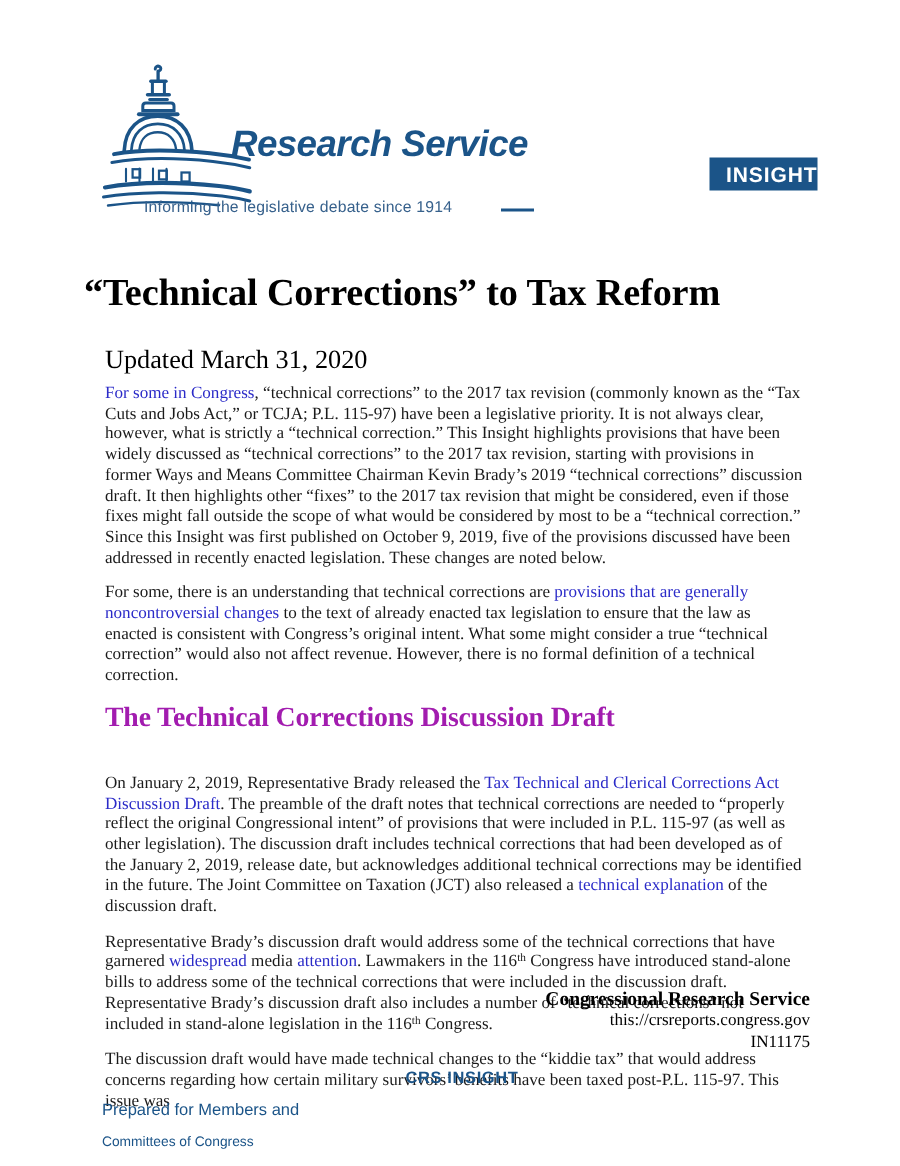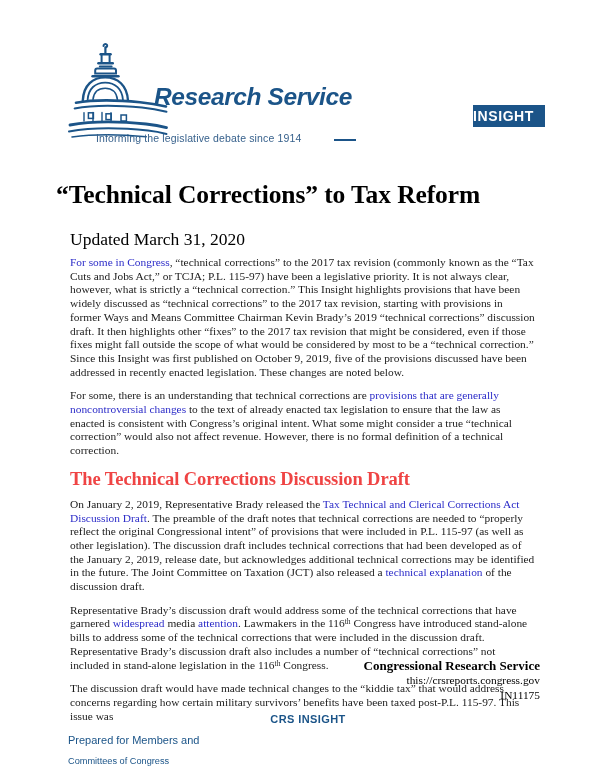--- a/index.html
+++ b/index.html
@@ -88,21 +88,21 @@
 
   .insight-badge {
     position: absolute;
     left: 473px;
     top: 105px;
     width: 72px;
     height: 22px;
     background: #1b5488;
     display: flex;
     align-items: center;
-    justify-content: flex-start;
+    justify-content: flex-end;
   }
   .insight-badge span {
     font-family: "Liberation Sans", "DejaVu Sans", sans-serif;
     font-weight: bold;
     font-size: 14px;
     letter-spacing: 0.6px;
     color: #ffffff;
     line-height: 1;
   }
 
@@ -137,26 +137,26 @@
     width: 466px;
   }
   p.para {
     margin: 0 0 10px 0;
     font-size: 11.4px;
     line-height: 13.7px;
     text-align: left;
     color: #1a1a1a;
   }
   h2.sec {
-    margin: 9px 0 8px 0;
+    margin: 9px 0 26px 0;
     font-size: 18.5px;
     font-weight: bold;
     line-height: 22px;
     letter-spacing: -0.1px;
-    color: #ef4444;
+    color: #a21caf;
   }
   a.lnk {
     color: #2b2bc8;
     text-decoration: none;
   }
   sup {
     font-size: 0.66em;
     vertical-align: 0.42em;
     line-height: 0;
   }

